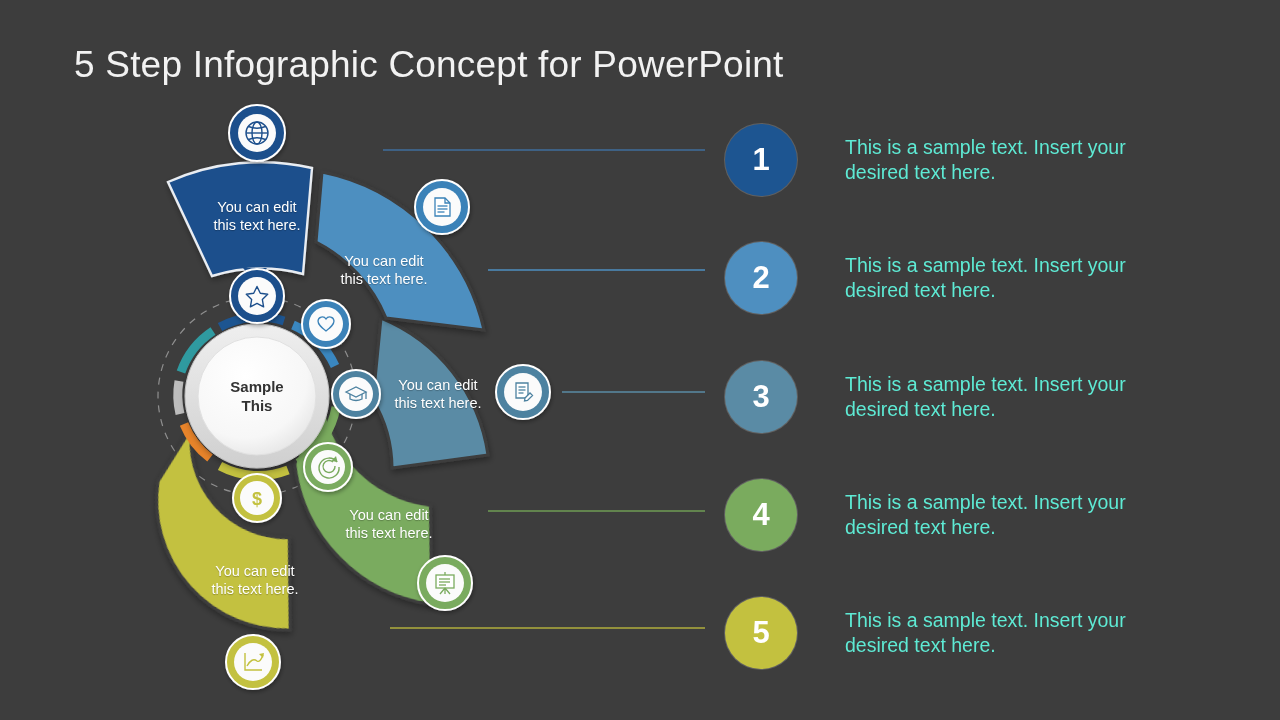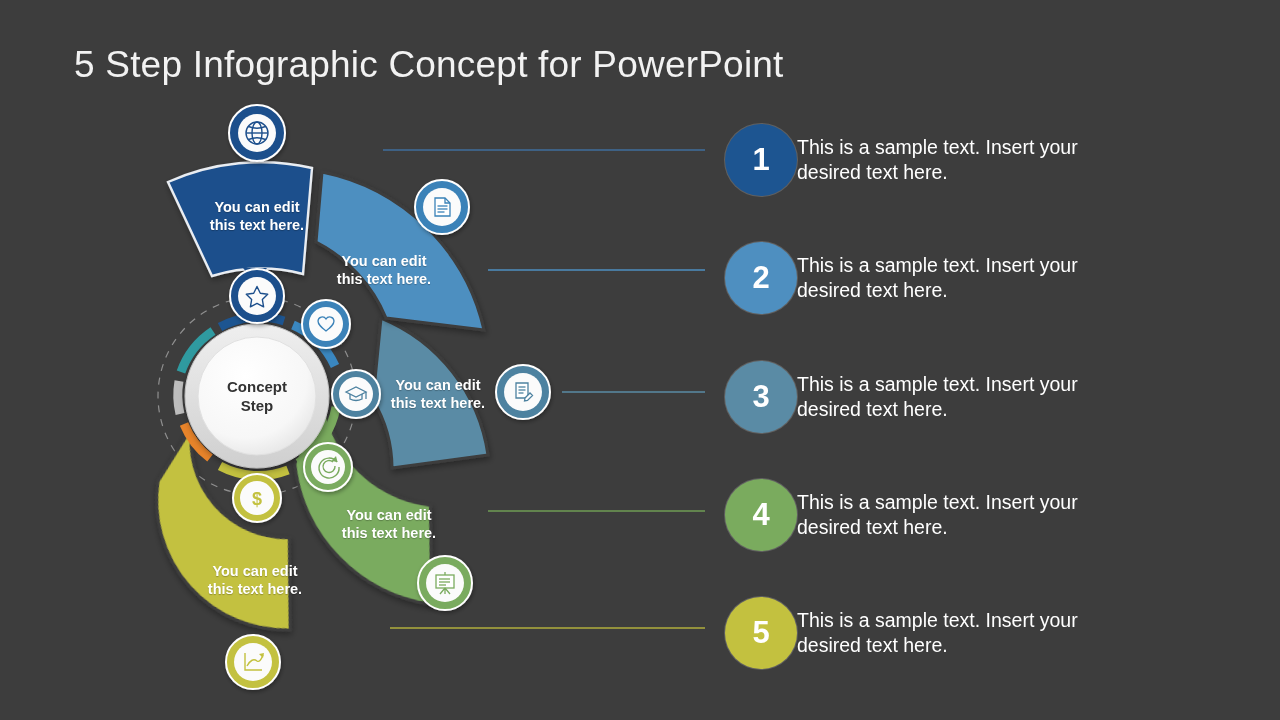--- a/index.html
+++ b/index.html
@@ -23,28 +23,27 @@
     display:flex;align-items:center;
   }
   .num-circle{
     width:72px;height:72px;border-radius:50%;
     display:flex;align-items:center;justify-content:center;
     color:#ffffff;font-size:31px;font-weight:bold;
     flex:0 0 auto;
     box-shadow:0 0 0 1px rgba(255,255,255,0.18);
   }
   .row-text{
-    color:#ffffff;font-size:19.5px;line-height:25px;
+    margin-left:48px;color:#5eead4;font-size:19.5px;line-height:25px;
     width:300px;
   }
   .seg-label{
     position:absolute;color:#ffffff;font-size:14.5px;line-height:18px;
     text-align:center;width:130px;pointer-events:none;
     text-shadow:0 1px 1px rgba(0,0,0,0.25);
-    font-weight:bold;
   }
   .center-label{
     position:absolute;color:#333333;font-size:15px;font-weight:bold;
     text-align:center;line-height:19px;width:110px;
   }
   .conn-line{position:absolute;height:1px;}
 </style>
 </head>
 <body>
 
@@ -250,21 +249,21 @@
       <span>You can edit</span><br><span>this text here.</span>
     </div>
     <div class="seg-label" style="left:324px;top:506px;">
       <span>You can edit</span><br><span>this text here.</span>
     </div>
     <div class="seg-label" style="left:190px;top:562px;">
       <span>You can edit</span><br><span>this text here.</span>
     </div>
 
     <div class="center-label" style="left:202px;top:377px;">
-      <span>Concept</span><br><span>Step</span>
+      <span>Sample</span><br><span>This</span>
     </div>
   </div>
 
   <div id="list">
 
     <div class="list-row" style="top:15px;">
       <div class="num-circle" style="background:#1d5591;">
         <span>1</span>
       </div>
       <div class="row-text">This is a sample text.  Insert your desired text here.</div>

